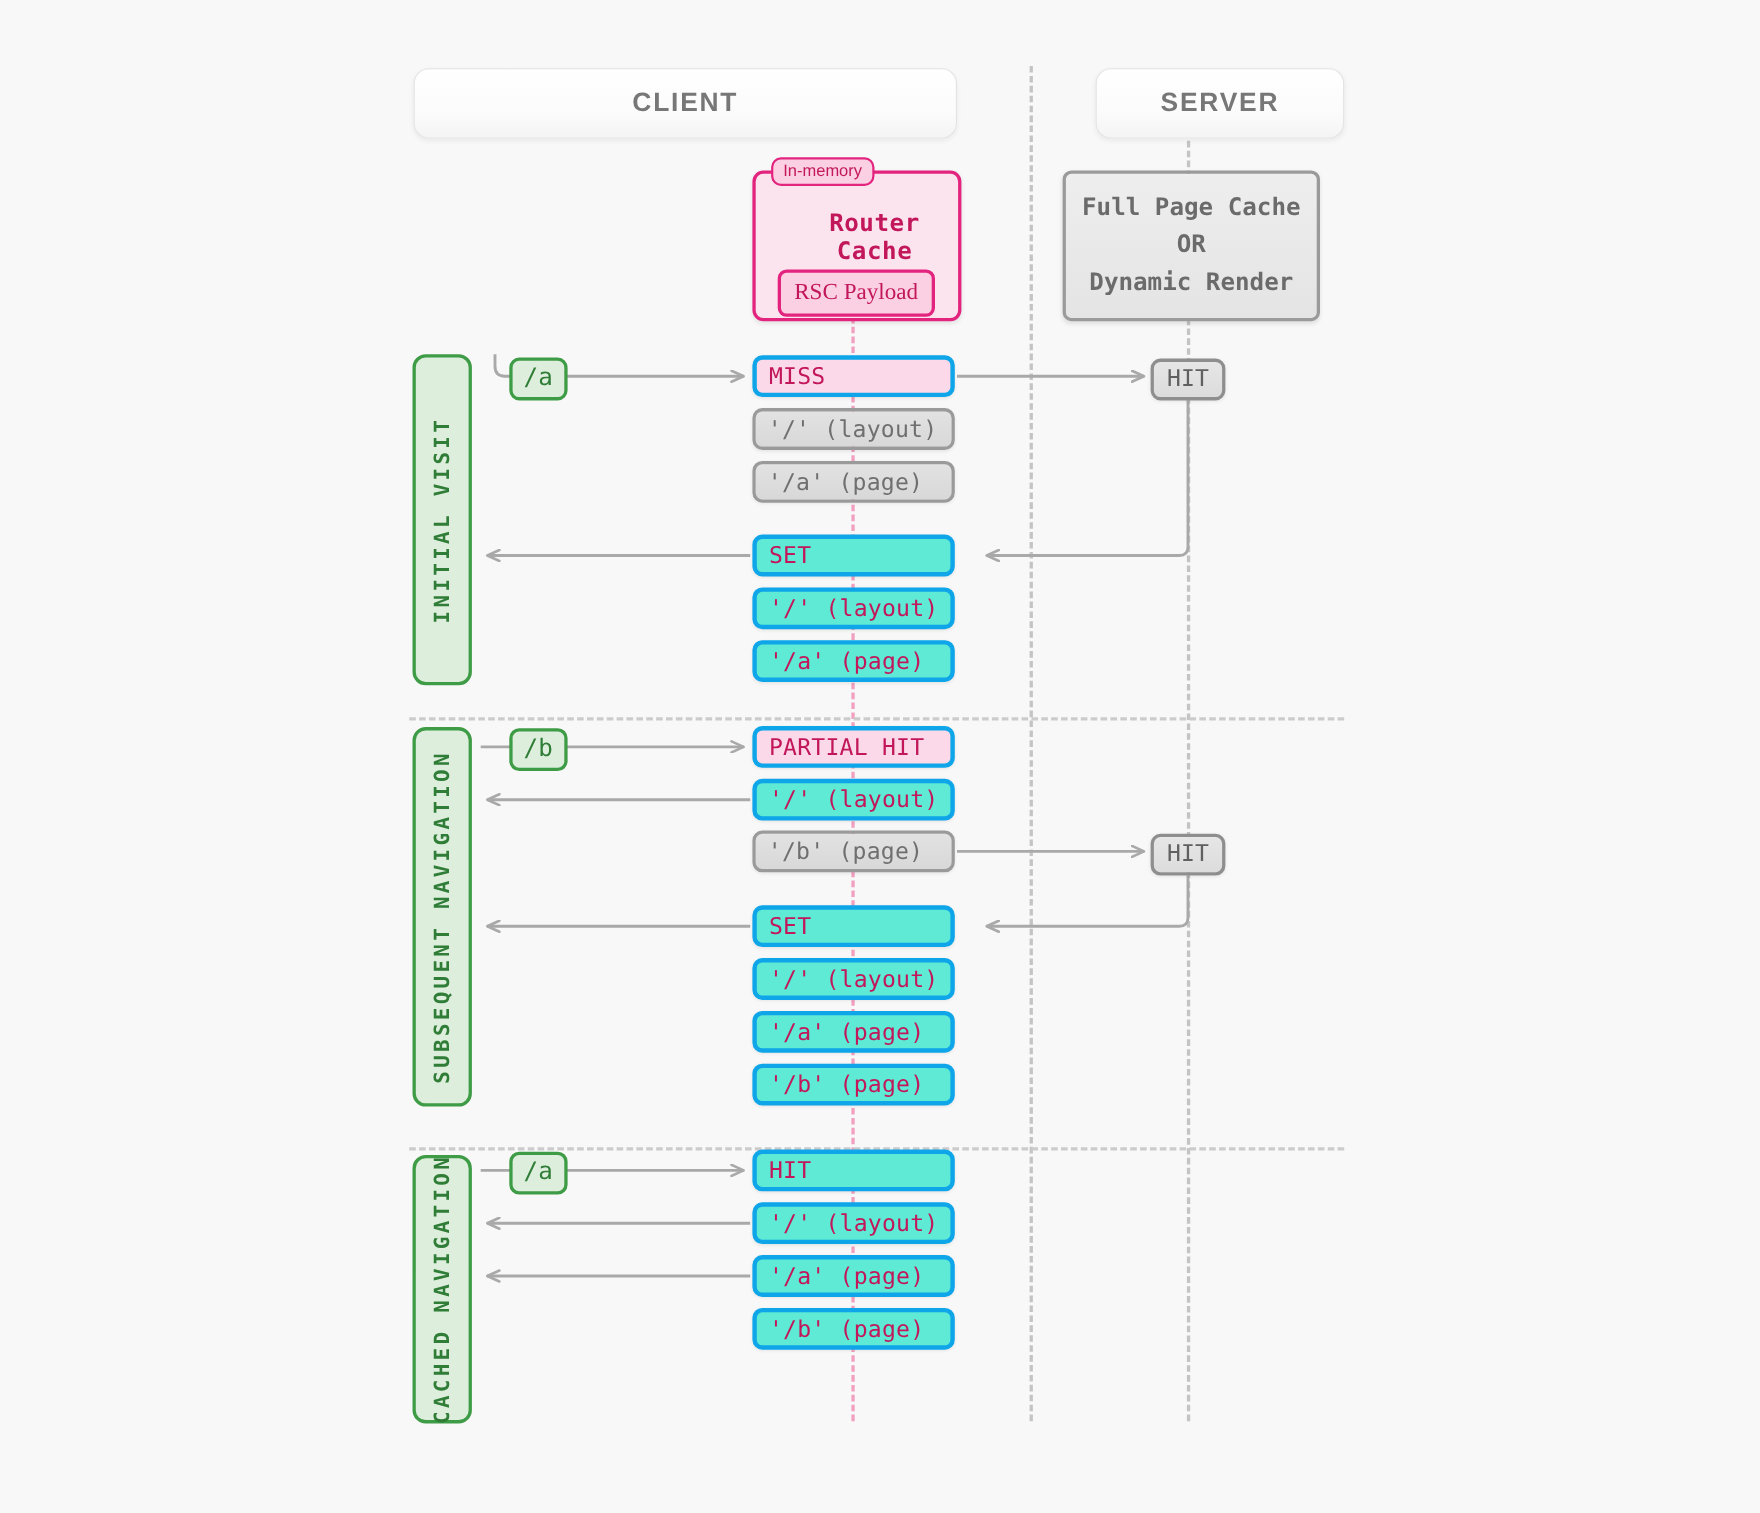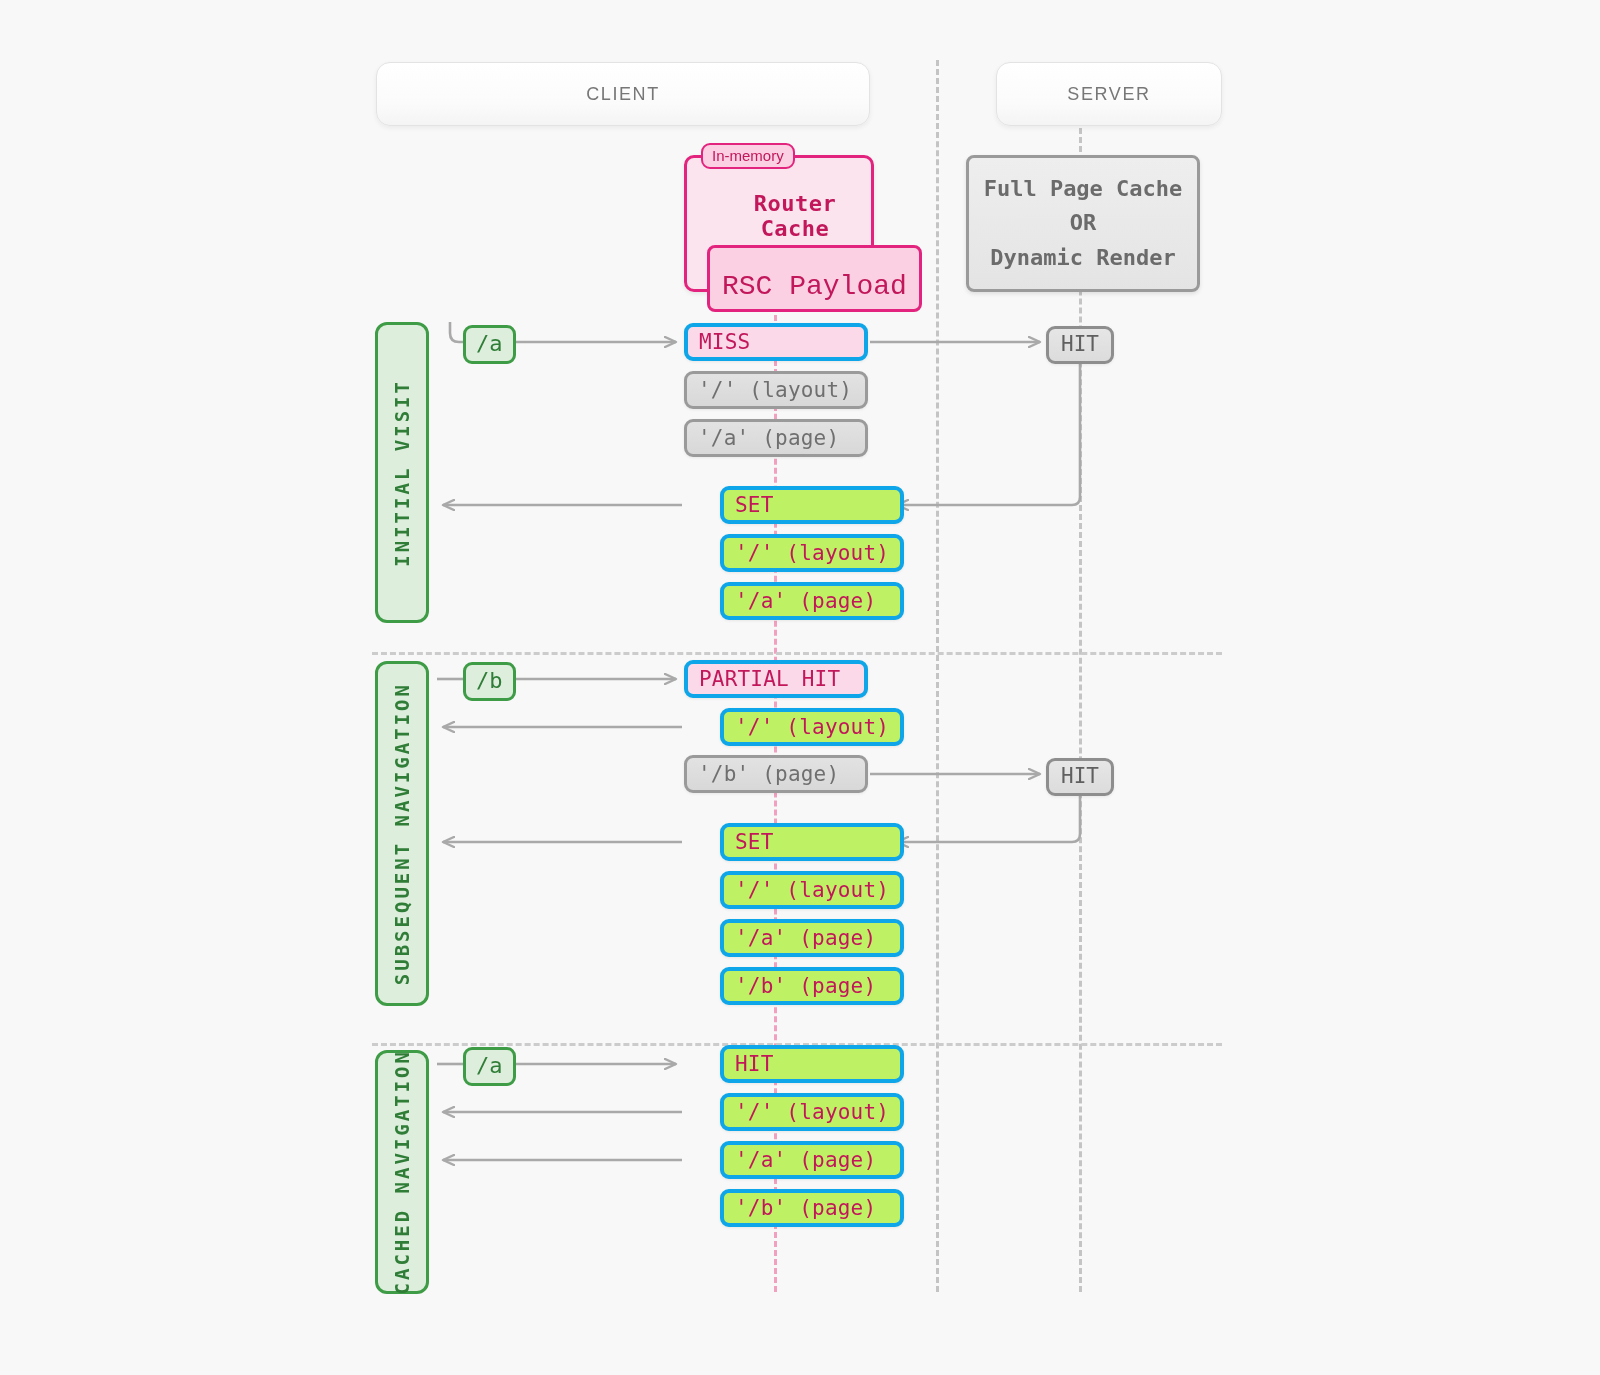--- a/index.html
+++ b/index.html
@@ -21,21 +21,21 @@
 
   
   .actor{
     position:absolute;
     border:1px solid #e3e3e3;
     border-radius:14px;
     background:linear-gradient(180deg,#ffffff 0%,#fbfbfb 65%,#f4f4f4 100%);
     box-shadow:0 2px 5px rgba(0,0,0,.06);
     display:flex;align-items:center;justify-content:center;
     letter-spacing:1.6px;
-    font-size:18px;font-weight:normal;color:#777777;
+    font-size:24px;font-weight:bold;color:#777777;
   }
 
   
   .router-cache{
     position:absolute;
     background:#fce4ee;
     border:3px solid #e3247f;
     border-radius:10px;
     box-shadow:0 2px 4px rgba(0,0,0,.08);
   }
@@ -57,23 +57,23 @@
     font-family:"DejaVu Sans Mono","Liberation Mono",monospace;
     font-size:22px;font-weight:bold;color:#c2175b;
     letter-spacing:.5px;
     margin-left:32px;
   }
   .rc-sub{
     position:absolute;left:20px;top:87px;
     background:#fbd0e2;
     border:3px solid #e3247f;
     border-radius:8px;
-    padding:23px 12px 7px 12px;
-    font-family:Liberation Mono, monospace;
-    font-size:28px;color:#c2175b;
+    padding:5px 12px 7px 12px;
+    font-family:Liberation Serif, serif;
+    font-size:21px;color:#c2175b;
     white-space:nowrap;
   }
 
   
   .server-box{
     position:absolute;
     background:linear-gradient(180deg,#eeeeee 0%,#e4e4e4 100%);
     border:3px solid #9a9a9a;
     border-radius:8px;
     box-shadow:0 2px 4px rgba(0,0,0,.10);
@@ -125,21 +125,21 @@
     display:flex;align-items:center;
     padding:0 11px;
     font-family:"DejaVu Sans Mono","Liberation Mono",monospace;
     font-size:21px;
     letter-spacing:.2px;
     z-index:5;
     box-shadow:0 1px 3px rgba(0,0,0,.07);
     white-space:nowrap;
   }
   .msg.pink{background:#fbd9e8;border:4px solid #0ea5e9;color:#c2175b;}
-  .msg.pink.pale{background:#bef264;margin-left:36px;}
+  .msg.pink.pale{background:#5eead4;}
   .msg.gray{
     background:linear-gradient(180deg,#e2e2e2 0%,#d8d8d8 100%);
     border:3px solid #9a9a9a;color:#6f6f6f;
   }
 
   
   .hit{
     position:absolute;
     background:linear-gradient(180deg,#e6e6e6 0%,#dcdcdc 100%);
     border:3px solid #8e8e8e;

